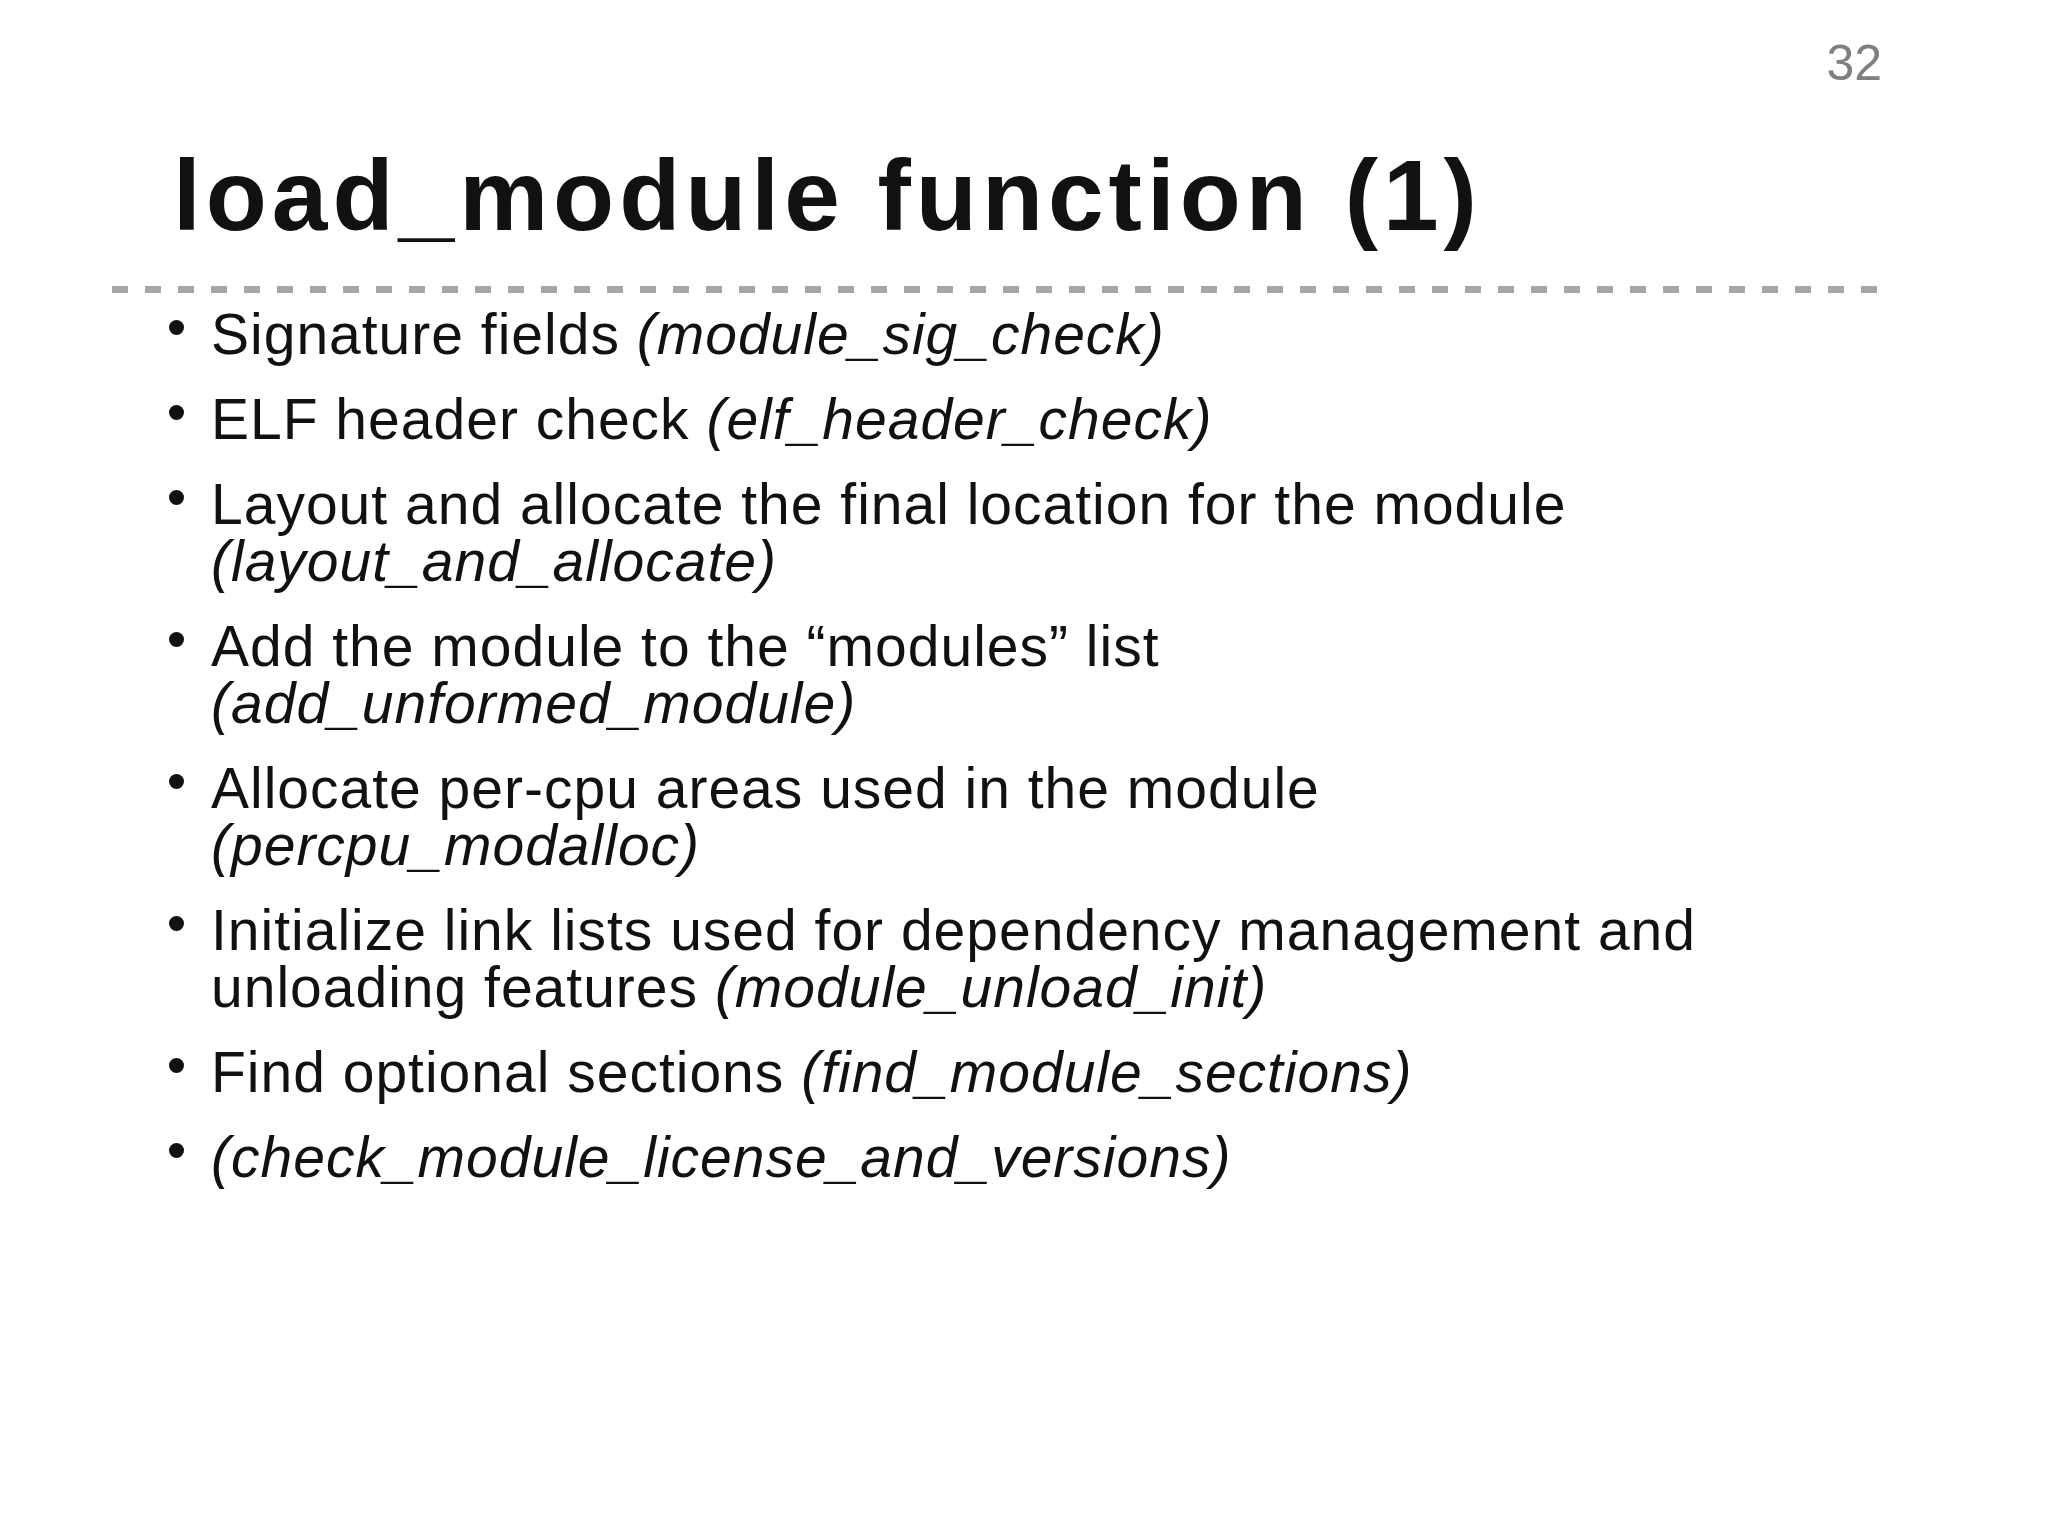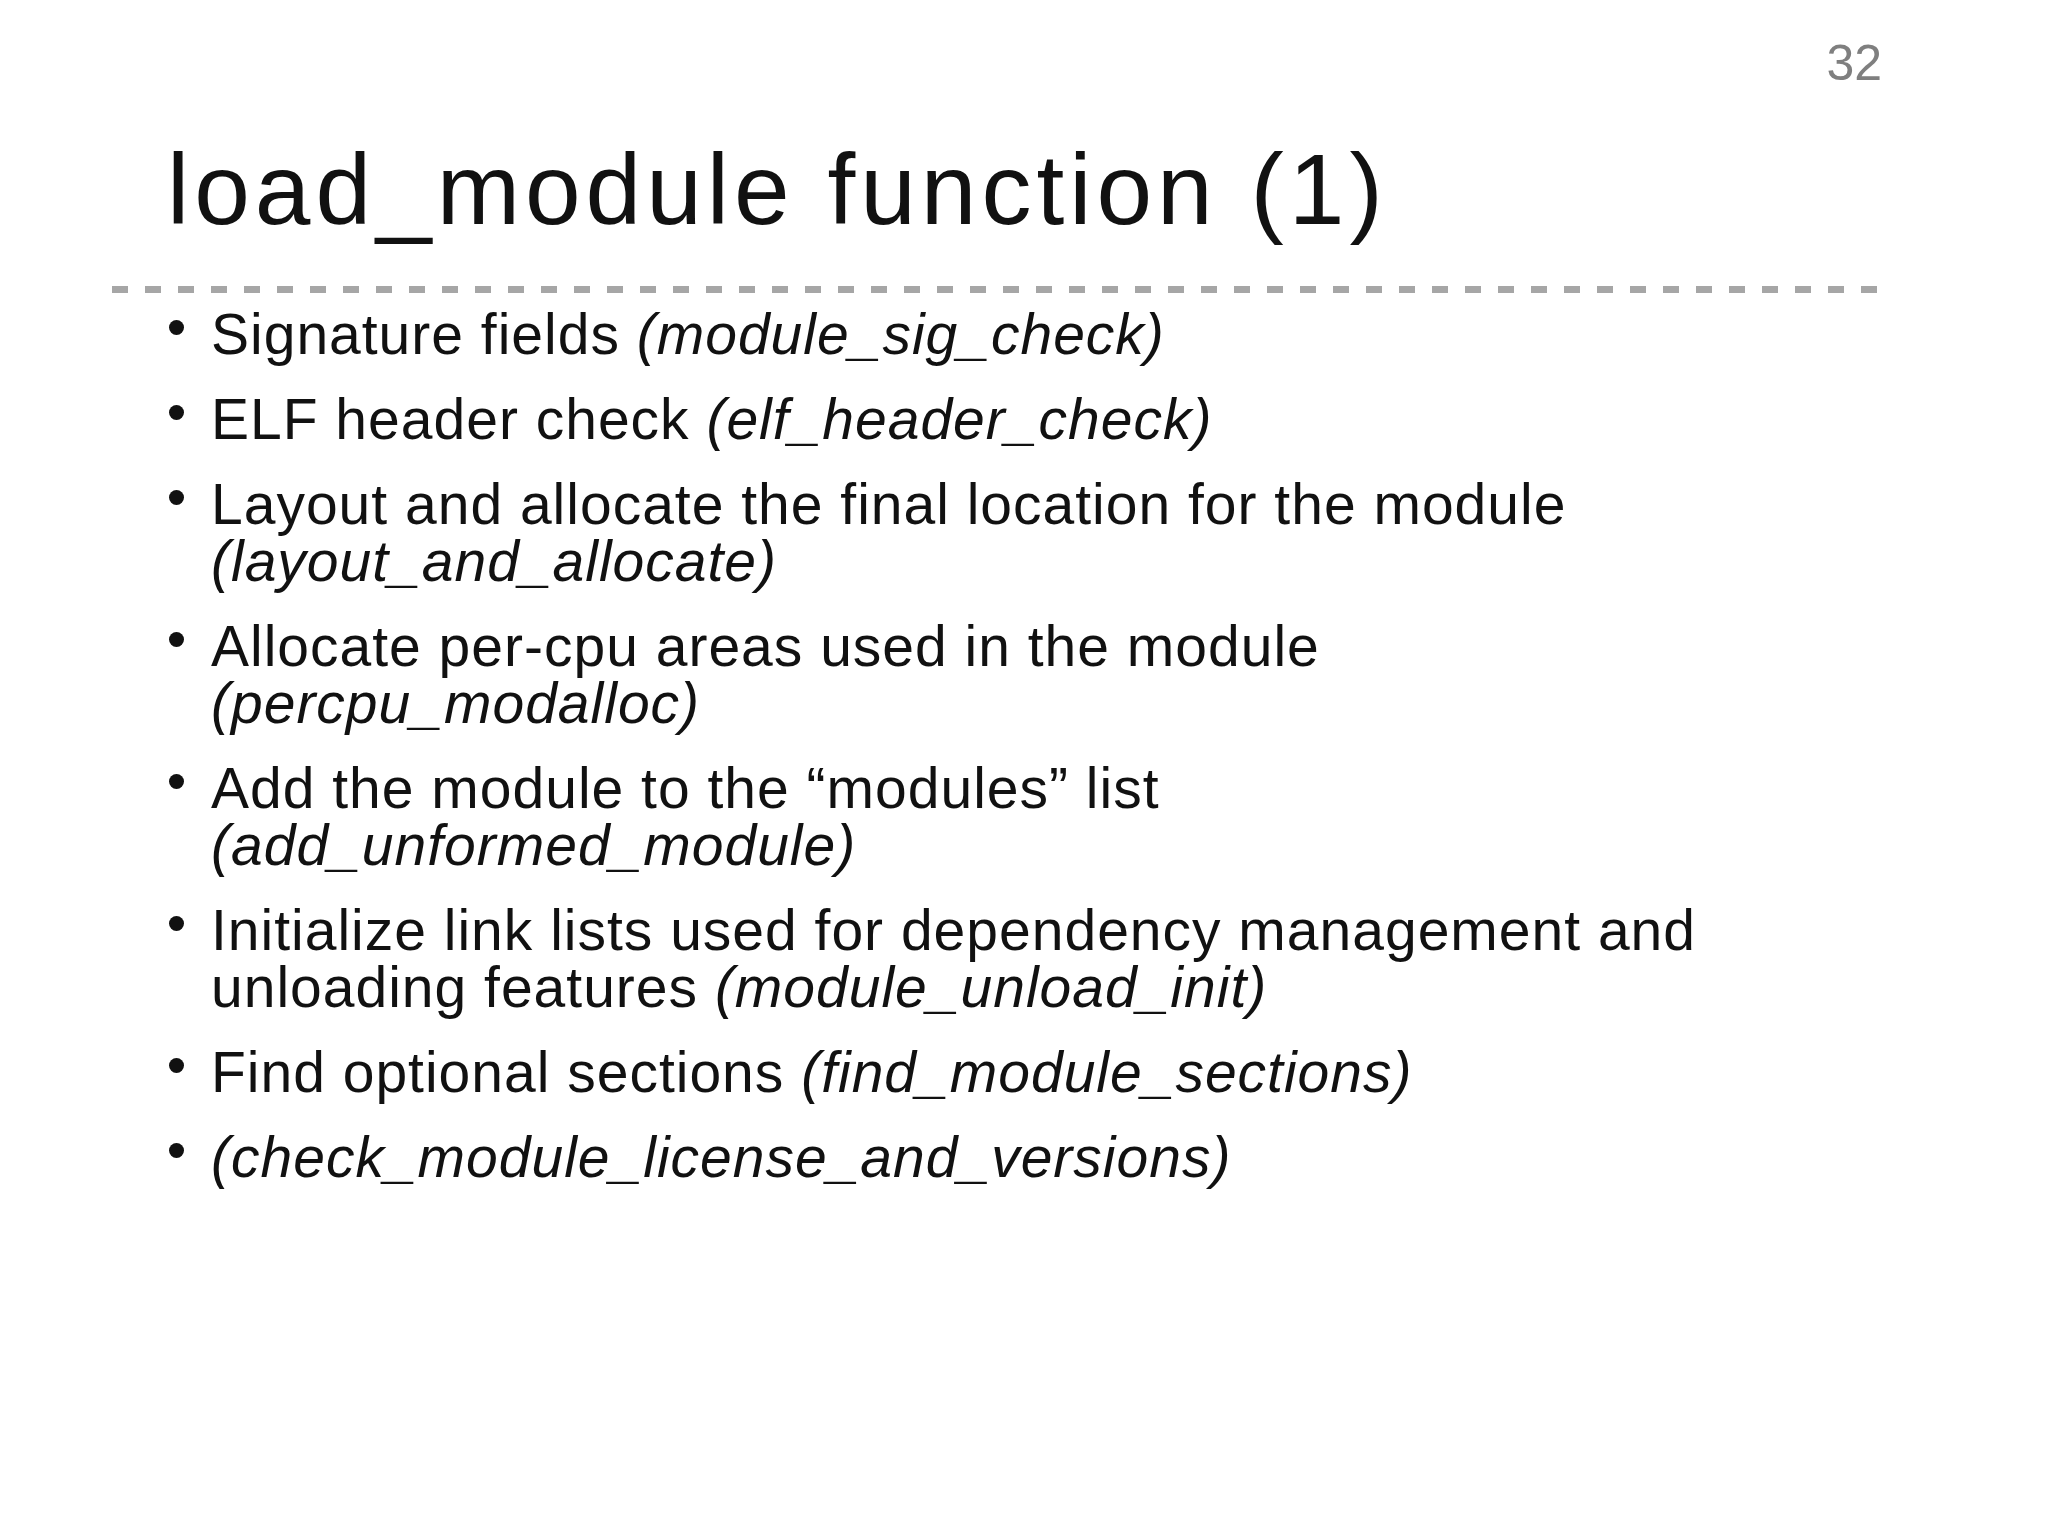--- a/index.html
+++ b/index.html
@@ -27,23 +27,23 @@
     top: 38px;
     right: 166px;
     font-size: 50px;
     line-height: 1;
     color: var(--pagenum);
   }
   .title {
     position: absolute;
     left: 156px;
     top: 128px;
-    margin: 11px;
+    margin: 17px;
     font-size: 100px;
-    font-weight: 400;
+    font-weight: 700;
     letter-spacing: 5px;
     line-height: 1;
     color: var(--text);
     white-space: nowrap;
   }
   .separator {
     position: absolute;
     left: 112px;
     top: 286px;
     width: 1776px;
@@ -116,29 +116,29 @@
       <li class="bullet">
         <span class="marker"></span>
         <div class="content">
           <div class="line"><span>Layout and allocate the final location for the module</span></div>
           <div class="line"><i>(layout_and_allocate)</i></div>
         </div>
       </li>
       <li class="bullet">
         <span class="marker"></span>
         <div class="content">
-          <div class="line"><span>Allocate per-cpu areas used in the module</span></div>
-          <div class="line"><i>(percpu_modalloc)</i></div>
+          <div class="line"><span>Add the module to the “modules” list</span></div>
+          <div class="line"><i>(add_unformed_module)</i></div>
         </div>
       </li>
       <li class="bullet">
         <span class="marker"></span>
         <div class="content">
-          <div class="line"><span>Add the module to the “modules” list</span></div>
-          <div class="line"><i>(add_unformed_module)</i></div>
+          <div class="line"><span>Allocate per-cpu areas used in the module</span></div>
+          <div class="line"><i>(percpu_modalloc)</i></div>
         </div>
       </li>
       <li class="bullet">
         <span class="marker"></span>
         <div class="content">
           <div class="line"><span>Initialize link lists used for dependency management and</span></div>
           <div class="line"><span>unloading features </span><i>(module_unload_init)</i></div>
         </div>
       </li>
       <li class="bullet">

